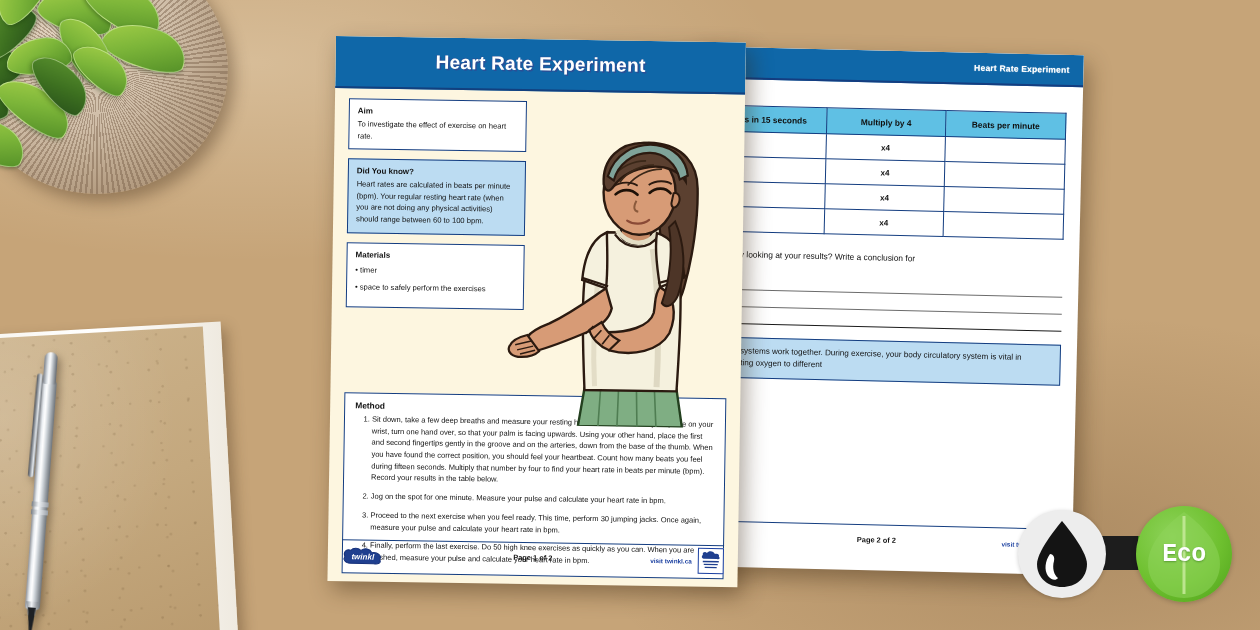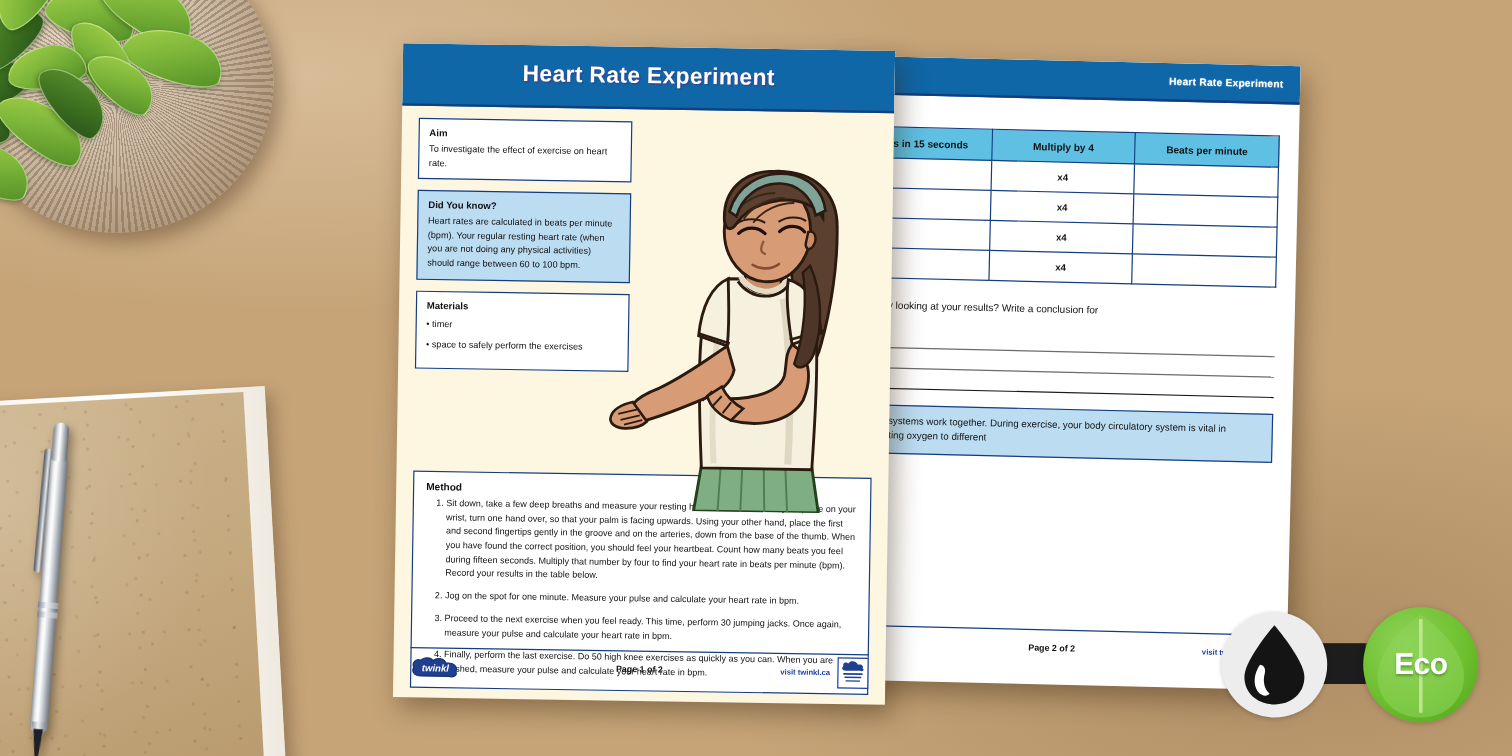--- a/index.html
+++ b/index.html
@@ -334,20 +334,21 @@
     display: flex; align-items: center; justify-content: center;
     box-shadow: 0 1px 4px rgba(0,0,0,.2);
   }
   .wm-eco {
     position: absolute; left: 118px; top: 4px;
     width: 96px; height: 96px;
     border-radius: 50%;
     background: radial-gradient(circle at 38% 32%, #8ed35a 0%, #6ec02f 55%, #4da019 100%);
     display: flex; align-items: center; justify-content: center;
     box-shadow: 0 1px 5px rgba(0,0,0,.22);
+    font-family: Liberation Mono, monospace;
   }
   .wm-eco-text {
     position: absolute;
     color: #ffffff;
     font-size: 25px;
     font-weight: bold;
     letter-spacing: -.5px;
     z-index: 3;
     text-shadow: 0 1px 2px rgba(0,60,0,.35);
   }

